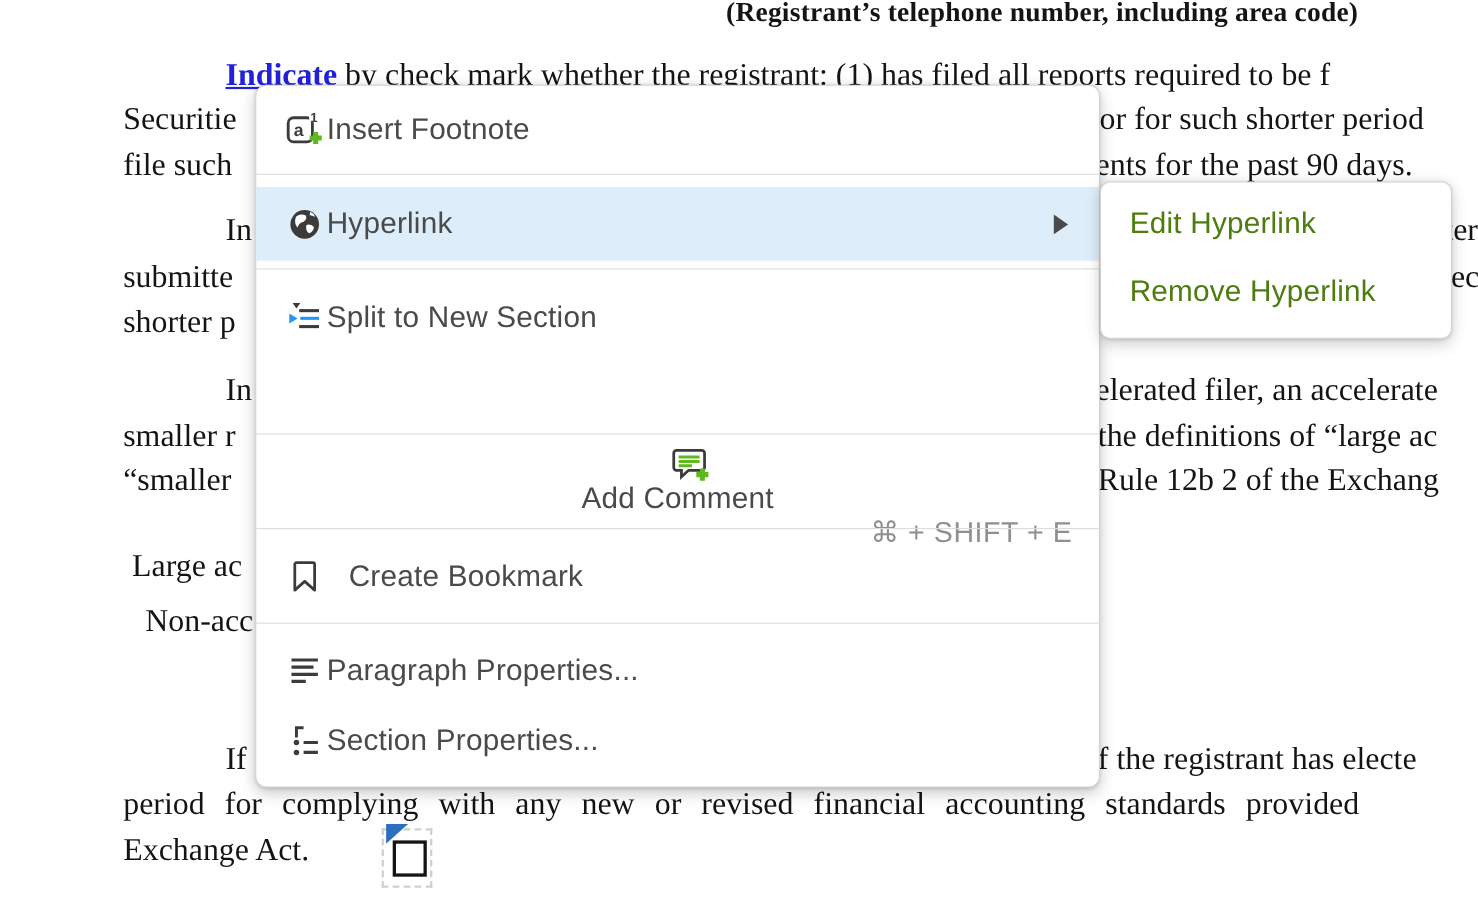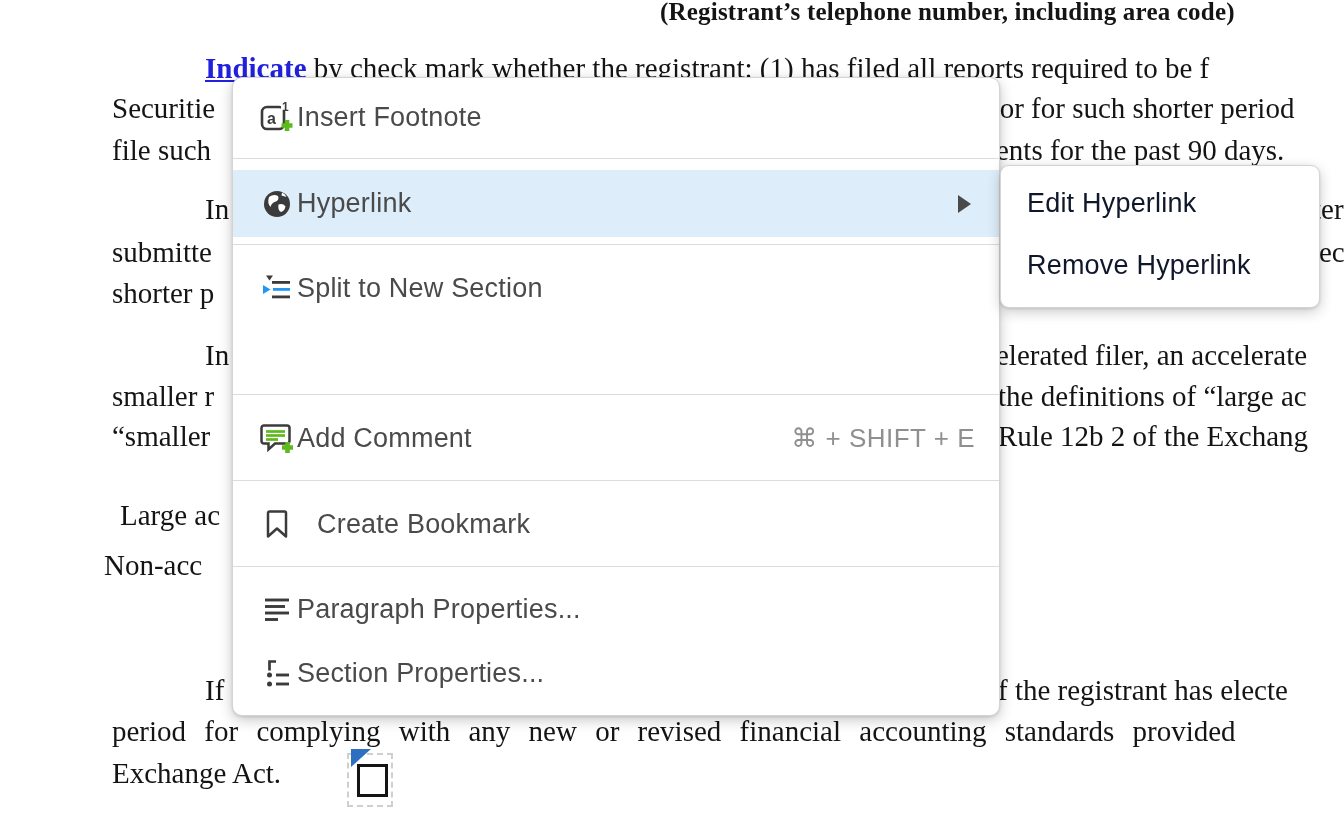--- a/index.html
+++ b/index.html
@@ -33,21 +33,21 @@
   .mi-short{margin-left:auto;margin-right:24px;font-size:26px;color:#8f8f8f;letter-spacing:.5px;}
   .mi-arrow{margin-left:auto;margin-right:28px;width:0;height:0;
             border-left:13px solid #4a4a4a;border-top:9px solid transparent;border-bottom:9px solid transparent;}
   .msep{position:absolute;left:0;right:0;height:1px;background:#dcdcdc;}
 
   
   .submenu{position:absolute;left:1000px;top:165px;width:318px;height:141px;background:#fff;
            border:1px solid #d4d4d4;border-radius:9px;z-index:12;
            box-shadow:0 4px 14px rgba(0,0,0,.2),0 1px 3px rgba(0,0,0,.12);}
   .smi{position:absolute;left:0;right:0;display:flex;align-items:center;padding-left:26px;
-       font-size:27px;color:#0f172a;cursor:pointer;letter-spacing:.2px;}
+       font-size:27px;color:#4d7c0f;cursor:pointer;letter-spacing:.2px;}
 </style>
 </head>
 <body>
 
 <div class="page">
 
   <span class="frag bold" style="left:660px;top:-3px;">(Registrant’s telephone number, including area code)</span>
 
   <span class="frag" style="left:205px;top:51px;"><a>Indicate</a><span> by check mark whether the registrant: (1) has filed all reports required to be f</span></span>
 
@@ -68,21 +68,21 @@
   <span class="frag" style="left:205px;top:338px;">In</span>
   <span class="frag" style="left:996px;top:338px;">elerated filer, an accelerate</span>
 
   <span class="frag" style="left:112px;top:379px;">smaller r</span>
   <span class="frag" style="left:998px;top:379px;">the definitions of “large ac</span>
 
   <span class="frag" style="left:112px;top:419px;">“smaller</span>
   <span class="frag" style="left:998px;top:419px;">Rule 12b 2 of the Exchang</span>
 
   <span class="frag" style="left:120px;top:498px;">Large ac</span>
-  <span class="frag" style="left:104px;top:548px;">Non-acc</span>
+  <span class="frag" style="left:132px;top:548px;">Non-acc</span>
 
   <span class="frag" style="left:205px;top:673px;">If</span>
   <span class="frag" style="left:998px;top:673px;">f the registrant has electe</span>
 
   <span class="frag justified" style="left:112px;top:714px;">period for complying with any new or revised financial accounting standards provided</span>
 
   <span class="frag" style="left:112px;top:756px;">Exchange Act.</span>
 
   <div class="cbx-outline"></div>
   <div class="cbx-square"></div>
@@ -129,21 +129,21 @@
           <rect x="12" y="14" width="17" height="2.8" fill="#2196f3"></rect>
           <rect x="11" y="21.5" width="18" height="2.8" fill="#3b3b3b"></rect>
         </svg>
       </span>
       <span class="mi-label">Split to New Section</span>
     </div>
 
 
     <div class="msep" style="top:316px;"></div>
 
-    <div class="mi" style="top:328px;height:64px;">
+    <div class="mi" style="top:328px;height:64px;flex-direction:column;">
       <span class="mi-icon">
         <svg width="36" height="32" viewBox="0 0 36 32">
           <path d="M5 3.5 h23 a2.5 2.5 0 0 1 2.5 2.5 v13 a2.5 2.5 0 0 1 -2.5 2.5 H16 l-6.5 6 v-6 H5 a2.5 2.5 0 0 1 -2.5 -2.5 v-13 A2.5 2.5 0 0 1 5 3.5 z" fill="none" stroke="#3b3b3b" stroke-width="2.5"></path>
           <g stroke="#5eb91e" stroke-width="2.7">
             <path d="M7 9.5 h19"></path>
               <path d="M7 13.5 h19"></path>
               <path d="M7 17.5 h12"></path>
           </g>
           <path d="M28.5 20 v11 M23 25.5 h11" stroke="#5eb91e" stroke-width="4.6"></path>
         </svg>

